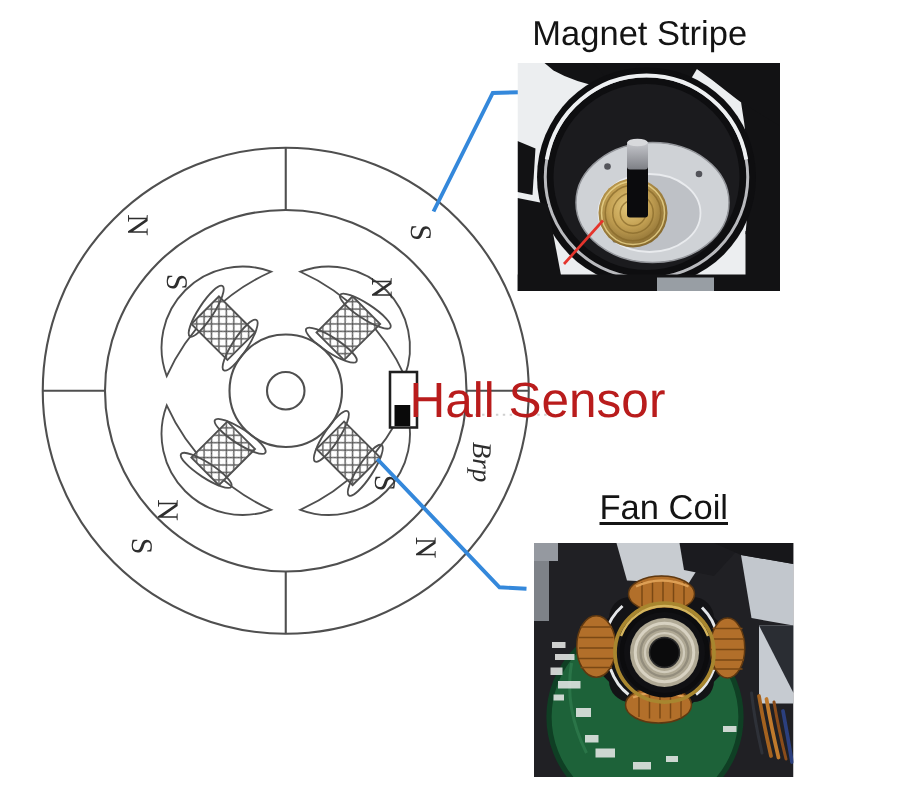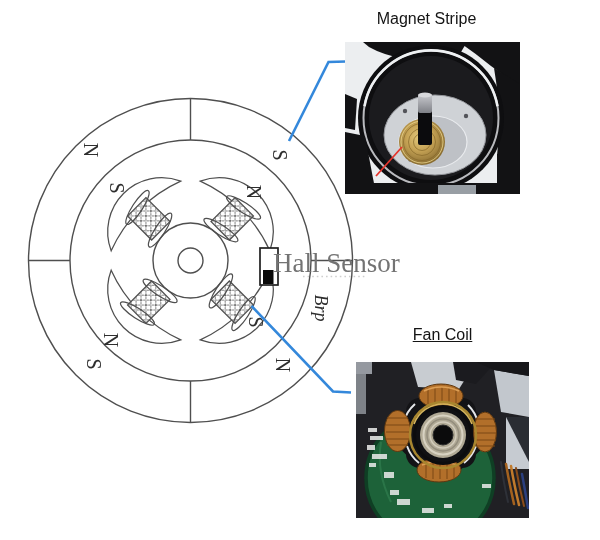--- a/index.html
+++ b/index.html
@@ -1,24 +1,24 @@
 <!DOCTYPE html>
 <html><head>
 <meta charset="utf-8">
 <style>
   html,body{margin:0;padding:0;background:#ffffff;}
   #canvas{position:relative;width:600px;height:540px;background:#ffffff;overflow:hidden;
           font-family:"Liberation Sans",sans-serif;}
   #canvas svg{position:absolute;display:block;}
-  .caption{position:absolute;font-size:16px;line-height:1.1;color:#141414;text-align:center;
+  .caption{position:absolute;font-size:23px;line-height:1.1;color:#141414;text-align:center;
            white-space:nowrap;font-family:"Liberation Sans",sans-serif;}
   #cap-magnet{left:339px;top:10px;width:175px;}
   #cap-fancoil{left:356px;top:326px;width:173px;text-decoration:underline;}
-  #hall-label{position:absolute;left:273px;top:250px;font-size:27px;line-height:1;
-              color:#737373;white-space:nowrap;font-family:Liberation Serif, serif;}
+  #hall-label{position:absolute;left:273px;top:250px;font-size:33px;line-height:1;
+              color:#b91c1c;white-space:nowrap;font-family:Liberation Sans, sans-serif;}
   .maglabel{font-family:"Liberation Serif",serif;font-size:20px;fill:#2e2e2e;}
   .fluxlabel{font-family:"Liberation Serif",serif;font-size:18px;font-style:italic;fill:#2e2e2e;}
 </style>
 </head>
 <body>
 
 <div id="canvas">
 
   <svg width="600" height="540" viewBox="0 0 600 540">
     <defs>

